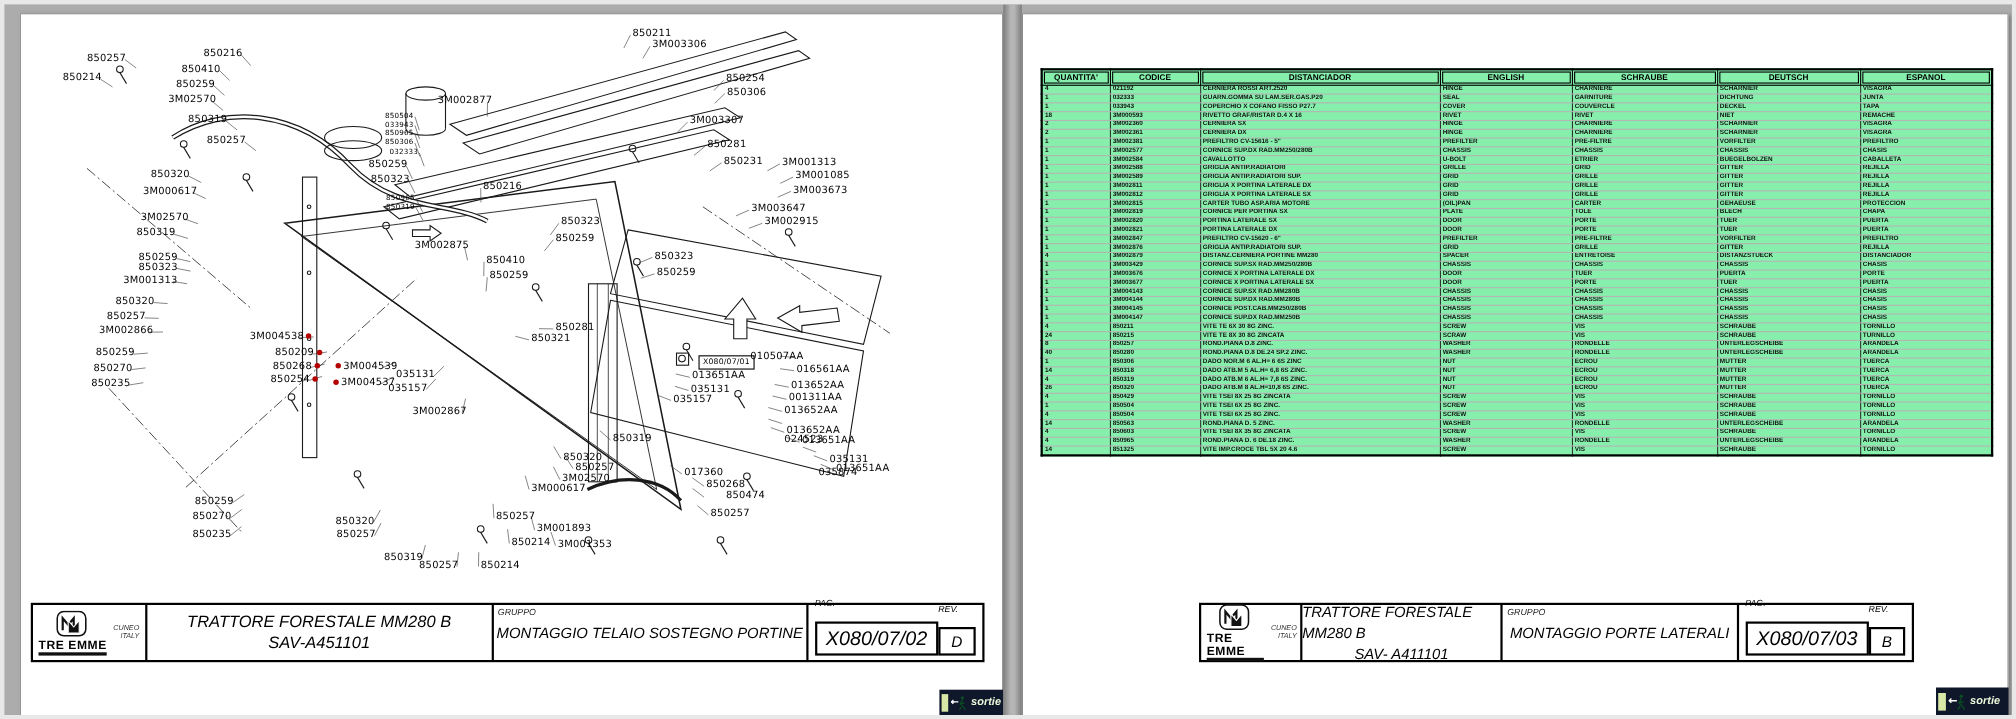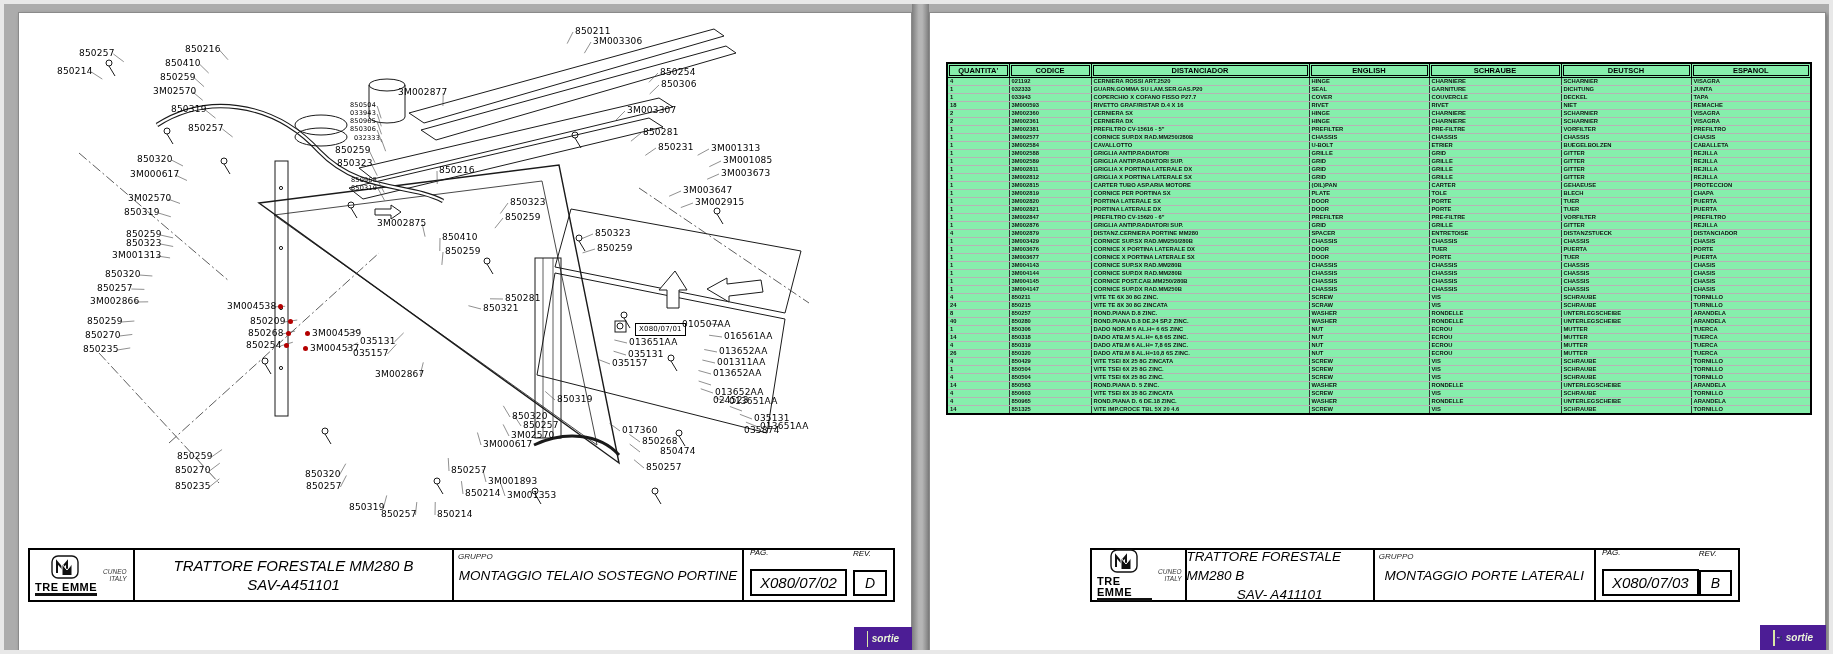--- a/index.html
+++ b/index.html
@@ -21,26 +21,26 @@
   .tb-cell:last-child{border-right:none;}
   .logo-cell{display:flex;align-items:center;justify-content:flex-start;padding:2px 3px;}
   .logo-wrap{display:flex;flex-direction:column;align-items:center;margin-left:2px;}
   .logo-mark{width:30px;height:26px;}
   .logo-name{font-weight:bold;font-size:11px;letter-spacing:.5px;border-bottom:3px solid #111;line-height:11px;margin-top:1px;font-family:"Liberation Sans",sans-serif;}
   .logo-loc{font-size:6.5px;font-style:italic;color:#333;text-align:right;line-height:7px;margin-left:6px;}
   .title-cell{display:flex;flex-direction:column;align-items:center;justify-content:center;font-style:italic;font-size:15px;line-height:19px;}
   .gruppo-cell .mini-label,.pag-mini{position:absolute;left:4px;top:2px;font-size:8px;font-style:italic;color:#222;}
   .gruppo-cell{display:flex;align-items:center;justify-content:center;font-style:italic;font-size:13.5px;}
   .pagrev-cell{display:flex;align-items:flex-end;justify-content:space-between;padding:4px 6px;}
-  .pag-box{border:2px solid #000;font-style:italic;font-size:15px;padding:3px 8px;margin-top:12px;}
+  .pag-box{border:2px solid #000;font-style:italic;font-size:18px;padding:3px 8px;margin-top:12px;}
   .rev-box{border:2px solid #000;font-style:italic;font-size:14px;padding:3px 10px;margin-top:12px;}
   .pagrev-inner{position:relative;display:flex;flex-direction:column;align-items:flex-start;}
   .pagrev-inner .lbl{font-size:8px;font-style:italic;}
   
-  .sortie{position:absolute;background:#4c1d95;display:flex;align-items:center;padding:2px 13px;box-sizing:border-box;}
+  .sortie{position:absolute;background:#0f172a;display:flex;align-items:center;padding:2px 2px;box-sizing:border-box;}
   .sortie .door{width:7px;height:16px;background:#d9e8a6;margin-right:2px;}
   .sortie .txt{color:#eaf6d8;font-style:italic;font-weight:bold;font-size:10px;margin-left:2px;}
   
   .parts-table{position:absolute;border-collapse:collapse;table-layout:fixed;background:#86efac;border:2px solid #000;}
   .parts-table th{border:1px solid #000;padding:0;height:13px;}
   .parts-table th div{border:1px solid #000;margin:1px;font-size:7.5px;font-weight:bold;line-height:9px;font-family:"Liberation Sans",sans-serif;}
   .parts-table td{height:7px;font-size:5.8px;line-height:7px;font-weight:bold;padding:0 2px;border-bottom:1px solid #b5b5b5;border-right:1px solid #333;white-space:nowrap;overflow:hidden;font-family:"Liberation Sans",sans-serif;color:#111;}
 </style>
 </head>
 <body>

